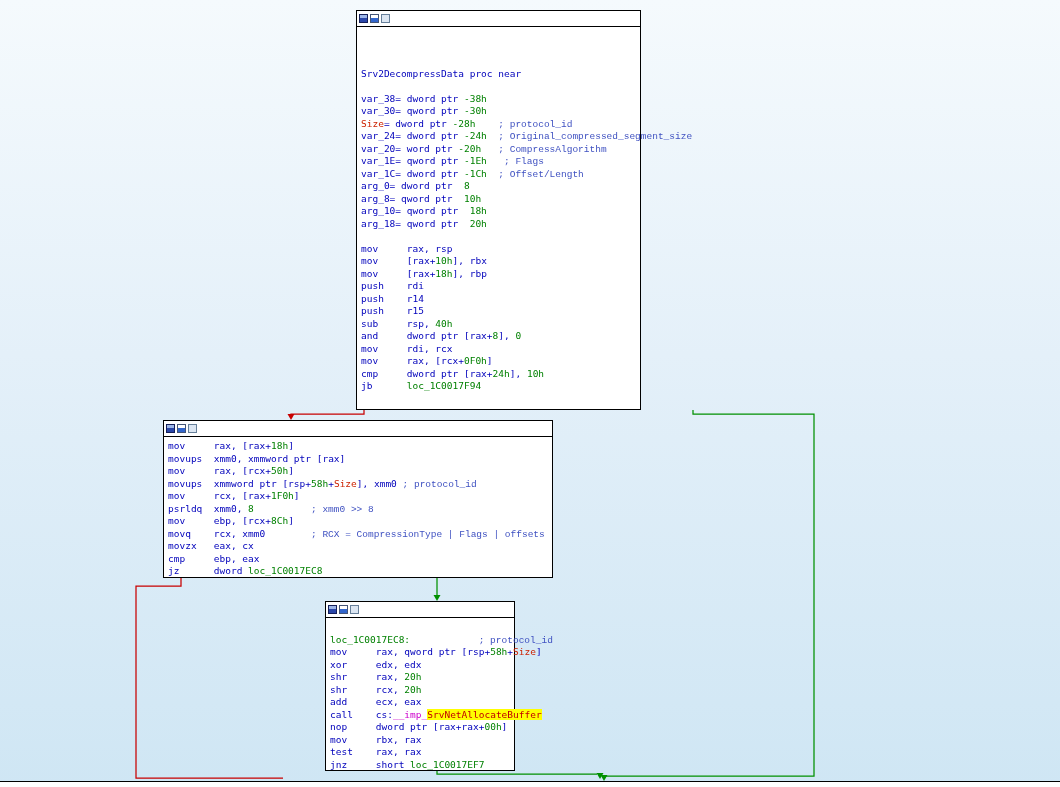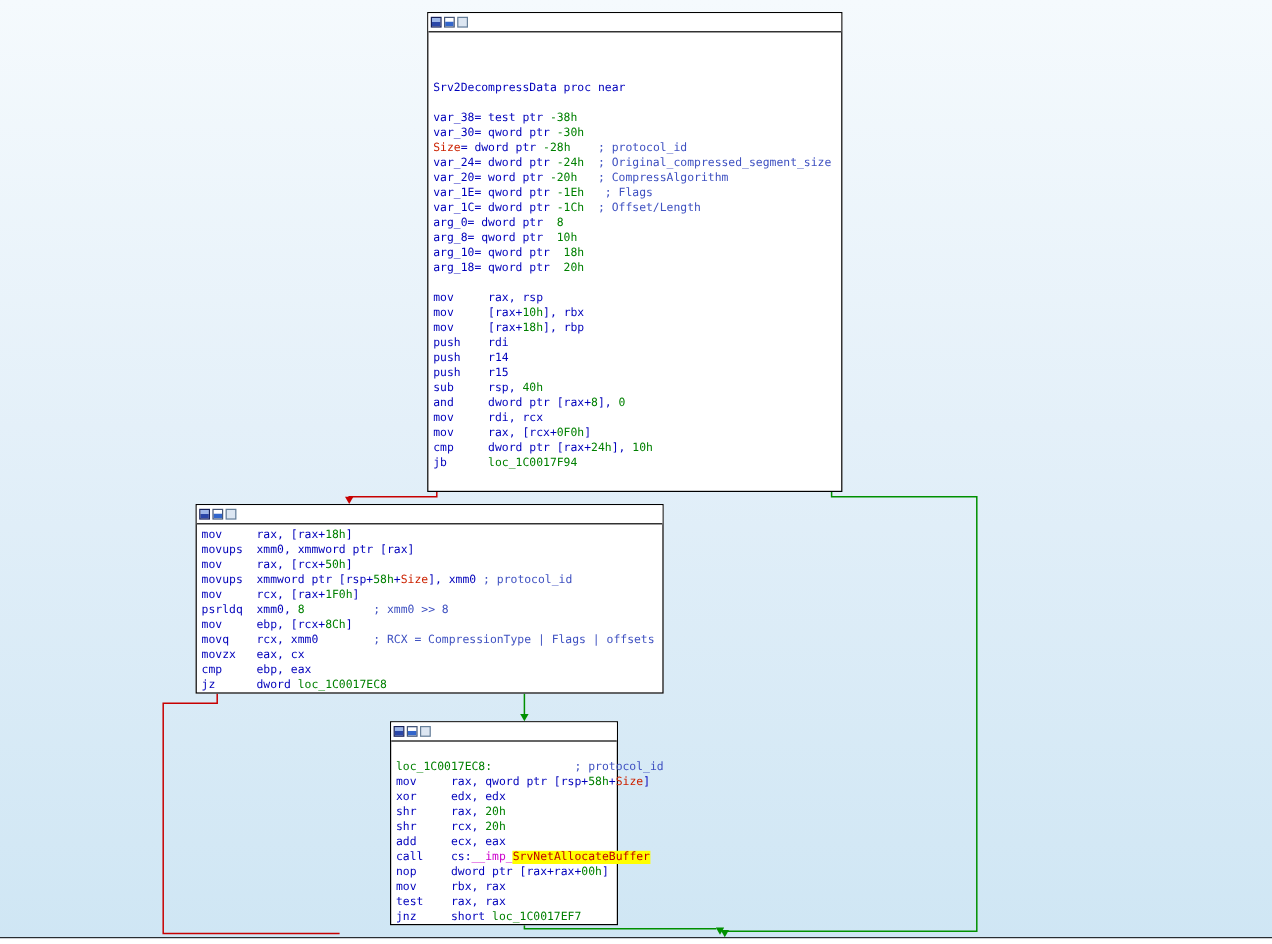--- a/index.html
+++ b/index.html
@@ -25,21 +25,21 @@
   .nicon-frame{background:#dce6f2;border:1px solid #667f99;}
   .node-body{padding:3px 4px 0 4px;}
   .code-line{
     white-space:pre;font-size:9.5px;line-height:12.5px;height:12.5px;
     font-family:"DejaVu Sans Mono","Liberation Mono",monospace;color:var(--ins);
   }
   .tok-ins{color:var(--ins);}
   .tok-fn{color:var(--fn);}
   .tok-num{color:var(--num);}
   .tok-loc{color:var(--loc);}
-  .tok-cmt{color:var(--cmt);}
+  .tok-cmt{color:var(--cmt);font-family:Liberation Mono, monospace;}
   .tok-var{color:var(--var);}
   .tok-imp{color:var(--imp);text-align:center;}
   .tok-hl{color:var(--hl-text);background:var(--hl-bg);}
   .bottom-line{position:absolute;left:0;top:781px;width:1060px;height:1px;background:var(--bottom-line);}
   .footer-strip{position:absolute;left:0;top:782px;width:1060px;height:5px;background:var(--footer);}
 </style>
 </head>
 <body>
 
 <div id="graph">
@@ -48,33 +48,33 @@
       <polygon points="287.5,414 294.5,414 291,420" fill="#c80000"></polygon>
       <polyline points="693,410 693,414 814,414 814,776 604,776" fill="none" stroke="#009000" stroke-width="1.25"></polyline>
       <polygon points="600.5,775 607.5,775 604,781" fill="#009000"></polygon>
       <polyline points="437,578 437,595" fill="none" stroke="#009000" stroke-width="1.25"></polyline>
       <polygon points="433.5,595 440.5,595 437,601" fill="#009000"></polygon>
       <polyline points="181,578 181,586 136,586 136,778 283,778" fill="none" stroke="#c80000" stroke-width="1.25"></polyline>
       <polyline points="437,771 437,774 597,774" fill="none" stroke="#009000" stroke-width="1.25"></polyline>
       <polygon points="596.5,773 603.5,773 600,779" fill="#009000"></polygon>
     </svg>
   <div id="nodes-layer">
-      <div class="node" style="left: 356px; top: 10px; width: 346px; height: 400px;">
+      <div class="node" style="left: 356px; top: 10px; width: 285px; height: 400px;">
         <div class="node-header">
           <span class="nicon nicon-window"></span>
           <span class="nicon nicon-chart"></span>
           <span class="nicon nicon-frame"></span>
         </div>
         <div class="node-body">
           <div class="code-line">&nbsp;</div>
           <div class="code-line">&nbsp;</div>
           <div class="code-line">&nbsp;</div>
           <div class="code-line"><span class="tok-fn">Srv2DecompressData</span><span class="tok-ins"> proc near</span></div>
           <div class="code-line">&nbsp;</div>
-          <div class="code-line"><span class="tok-ins">var_38= test ptr </span><span class="tok-num">-38h</span></div>
+          <div class="code-line"><span class="tok-ins">var_38= dword ptr </span><span class="tok-num">-38h</span></div>
           <div class="code-line"><span class="tok-ins">var_30= qword ptr </span><span class="tok-num">-30h</span></div>
           <div class="code-line"><span class="tok-var">Size</span><span class="tok-ins">= dword ptr </span><span class="tok-num">-28h</span><span class="tok-ins">    </span><span class="tok-cmt">; protocol_id</span></div>
           <div class="code-line"><span class="tok-ins">var_24= dword ptr </span><span class="tok-num">-24h</span><span class="tok-ins">  </span><span class="tok-cmt">; Original_compressed_segment_size</span></div>
           <div class="code-line"><span class="tok-ins">var_20= word ptr </span><span class="tok-num">-20h</span><span class="tok-ins">   </span><span class="tok-cmt">; CompressAlgorithm</span></div>
           <div class="code-line"><span class="tok-ins">var_1E= qword ptr </span><span class="tok-num">-1Eh</span><span class="tok-ins">   </span><span class="tok-cmt">; Flags</span></div>
           <div class="code-line"><span class="tok-ins">var_1C= dword ptr </span><span class="tok-num">-1Ch</span><span class="tok-ins">  </span><span class="tok-cmt">; Offset/Length</span></div>
           <div class="code-line"><span class="tok-ins">arg_0= dword ptr  </span><span class="tok-num">8</span></div>
           <div class="code-line"><span class="tok-ins">arg_8= qword ptr  </span><span class="tok-num">10h</span></div>
           <div class="code-line"><span class="tok-ins">arg_10= qword ptr  </span><span class="tok-num">18h</span></div>
           <div class="code-line"><span class="tok-ins">arg_18= qword ptr  </span><span class="tok-num">20h</span></div>

